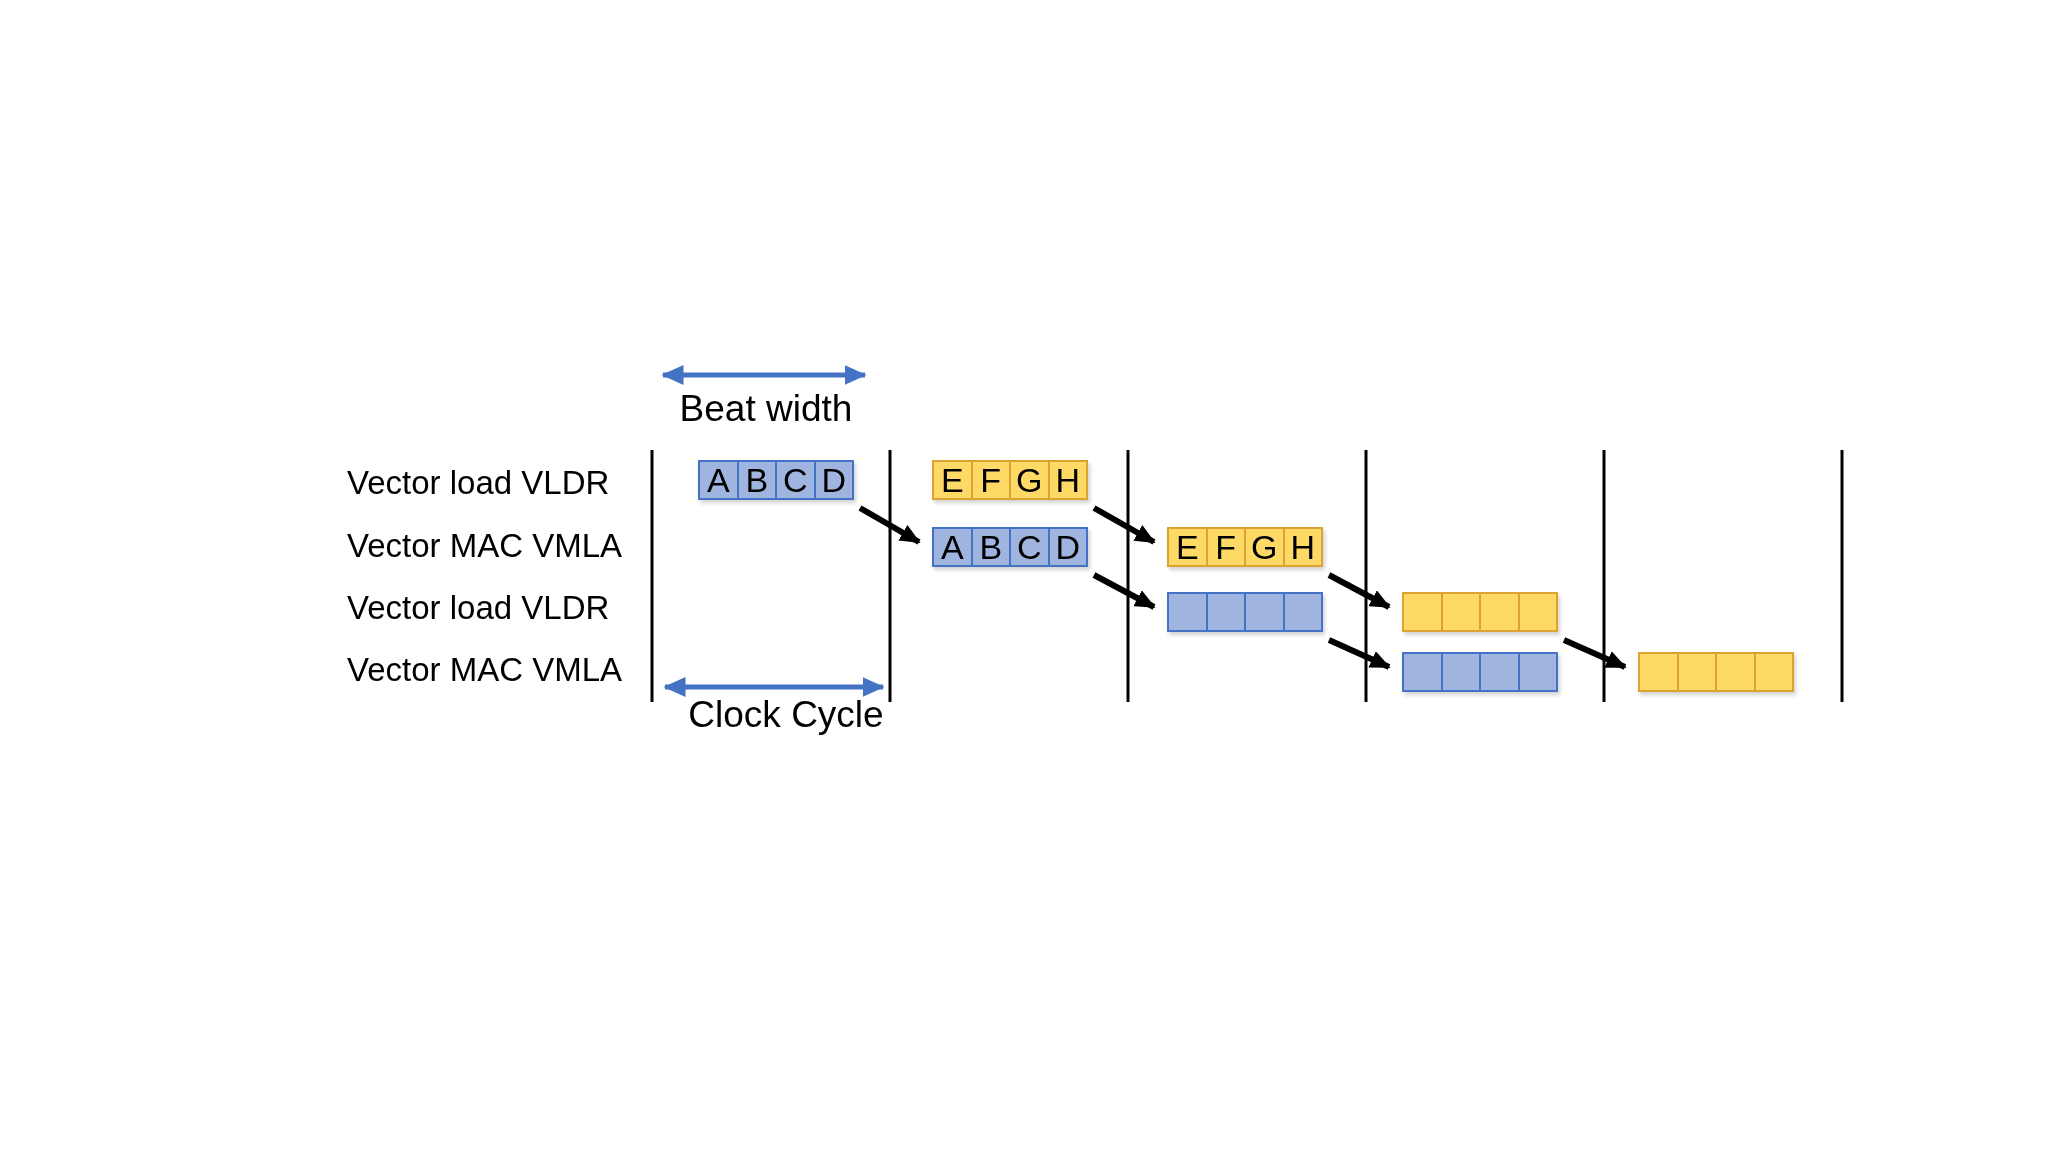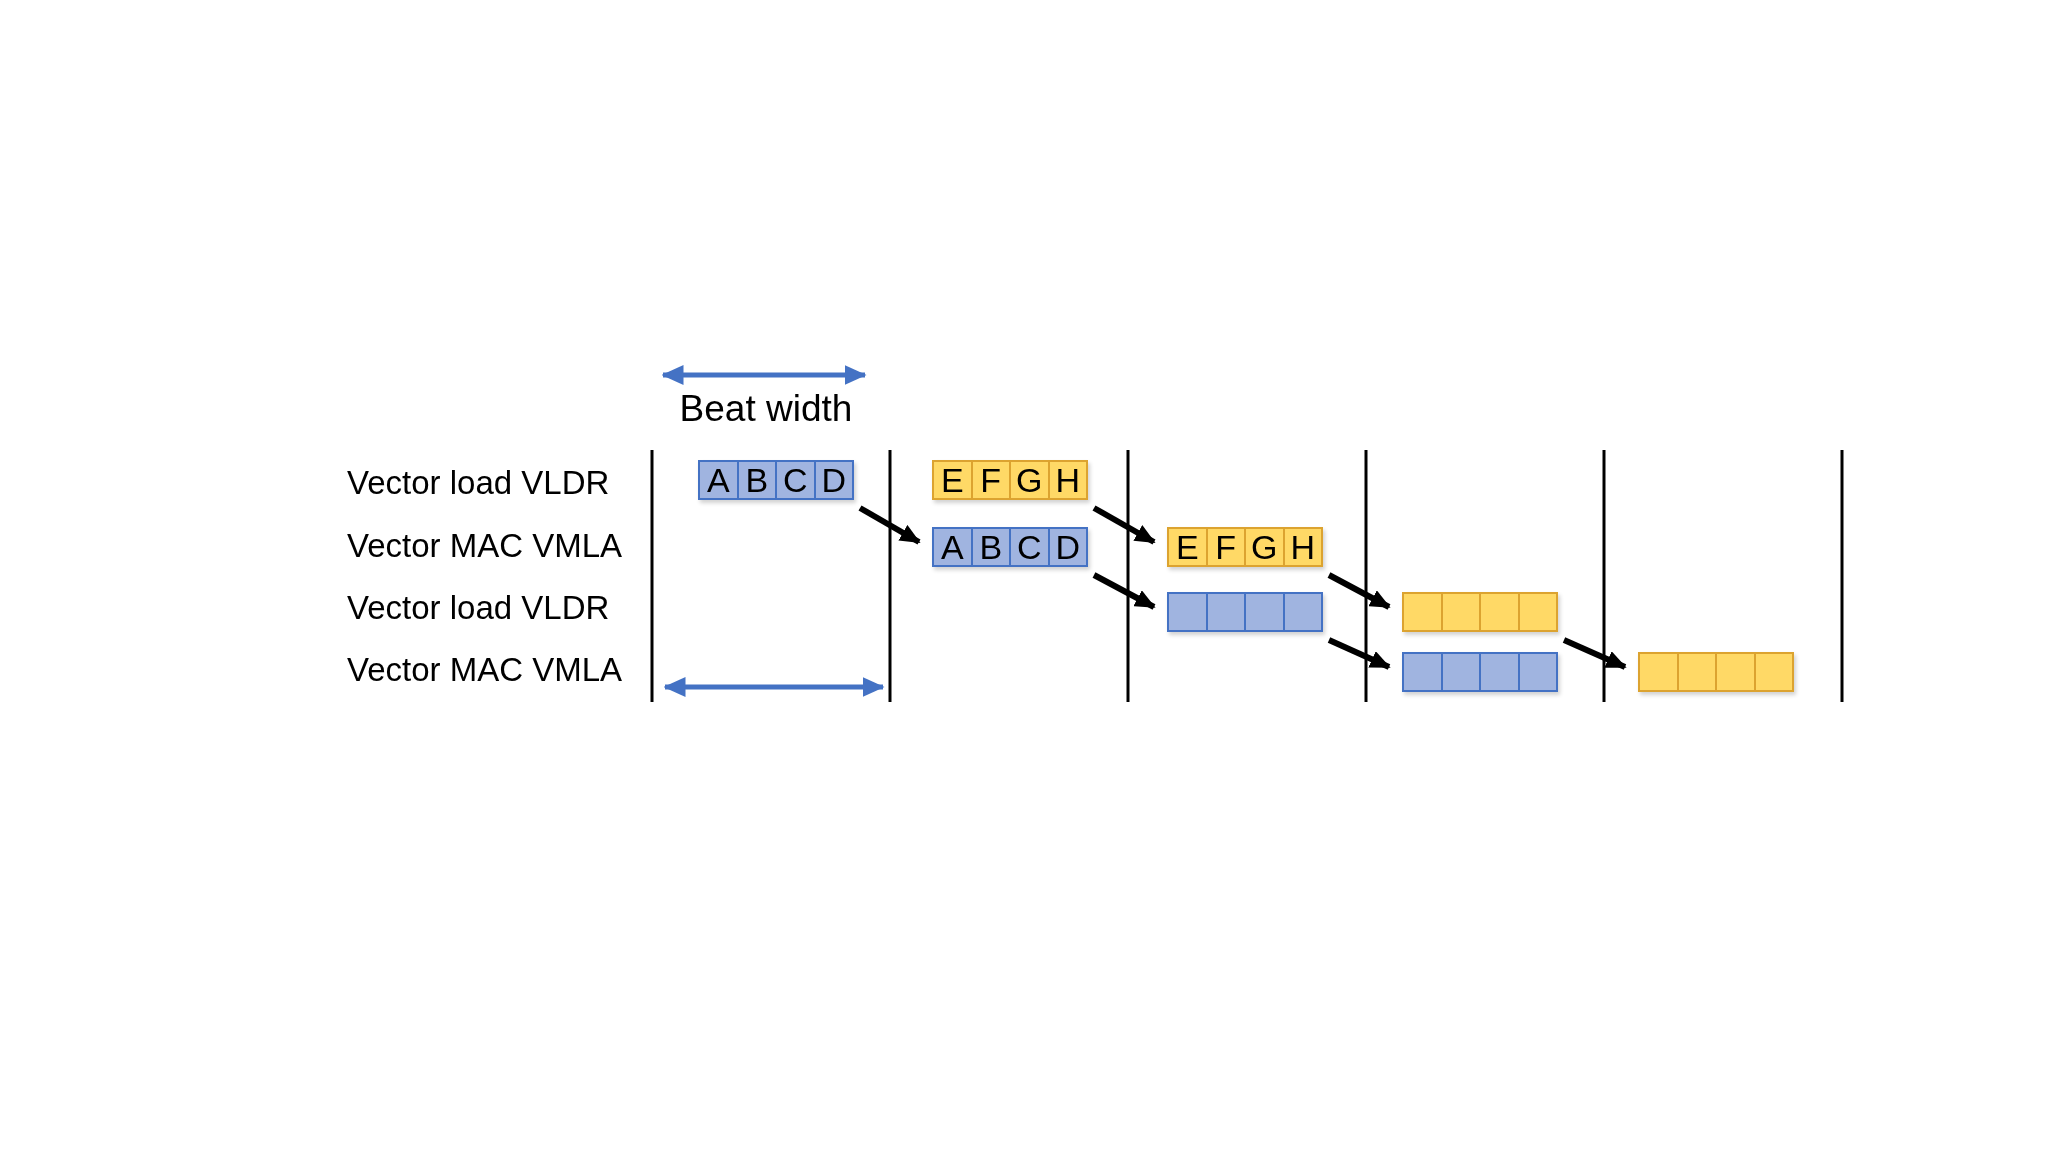--- a/index.html
+++ b/index.html
@@ -73,20 +73,21 @@
         <line x1="860" y1="508" x2="919" y2="542" class="dep" marker-end="url(#mBlack)"></line>
         <line x1="1094" y1="508" x2="1154" y2="542" class="dep" marker-end="url(#mBlack)"></line>
         <line x1="1094" y1="575" x2="1154" y2="607" class="dep" marker-end="url(#mBlack)"></line>
         <line x1="1329" y1="575" x2="1389" y2="607" class="dep" marker-end="url(#mBlack)"></line>
         <line x1="1329" y1="640" x2="1389" y2="667" class="dep" marker-end="url(#mBlack)"></line>
         <line x1="1564" y1="640" x2="1625" y2="667" class="dep" marker-end="url(#mBlack)"></line>
       </g>
   </svg>
 
   <div class="anno beat">Beat width</div>
+  <div class="anno clock">Clock Cycle</div>
 
   <div class="row-label rl0">Vector load VLDR</div>
   <div class="row-label rl1">Vector MAC VMLA</div>
   <div class="row-label rl2">Vector load VLDR</div>
   <div class="row-label rl3">Vector MAC VMLA</div>
 
   <div id="boxHost">
       <div class="beat-box blue" style="left: 698px; top: 460px; width: 156px; height: 40px;">
         <div class="beat-cell">A</div>
         <div class="beat-cell">B</div>

